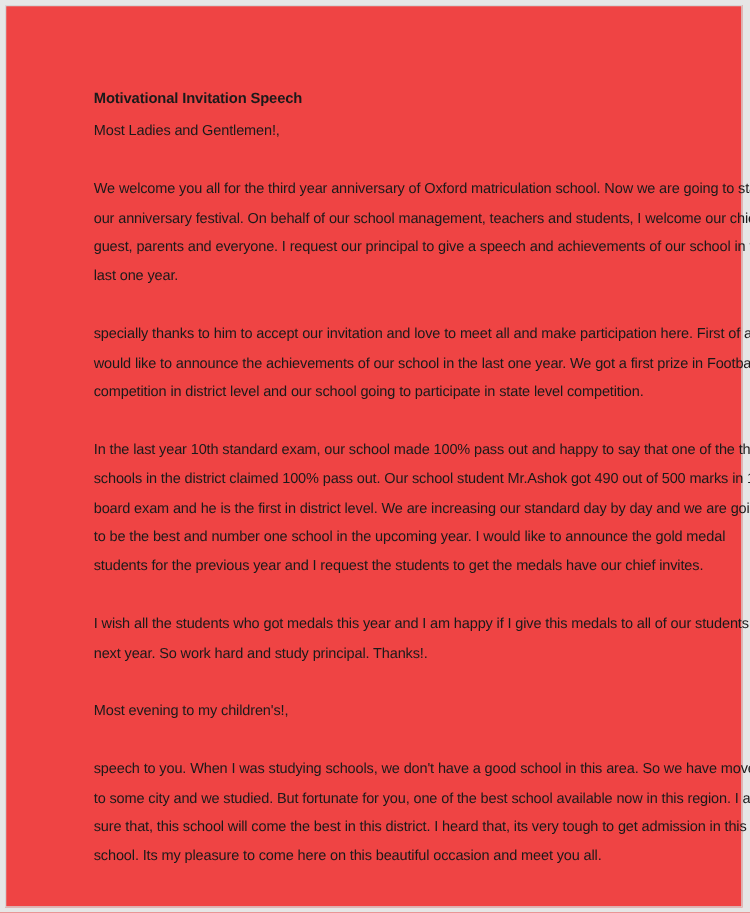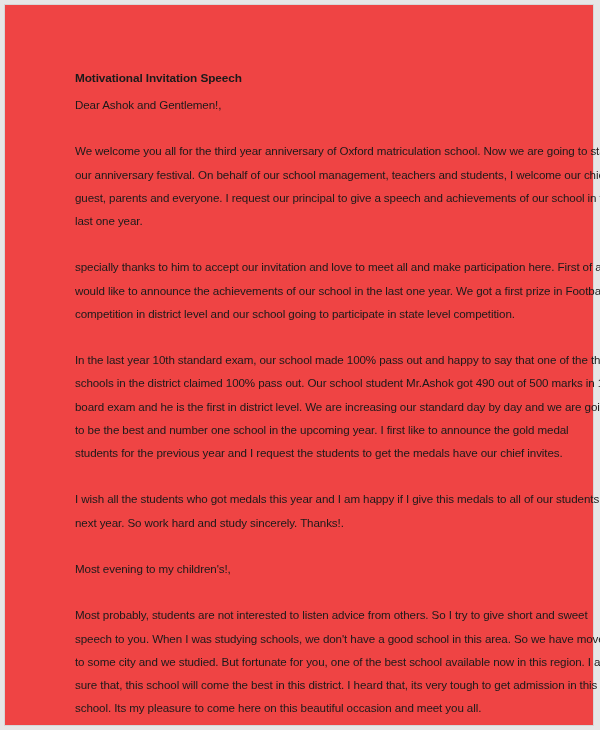--- a/index.html
+++ b/index.html
@@ -24,49 +24,48 @@
   .greeting { margin: 0 0 23px 0; }
   p { margin: 0 0 23.2px 0; }
   .line { display: block; white-space: nowrap; }
 </style>
 </head>
 <body>
 
 <div class="page">
   <div class="content">
     <div class="title">Motivational Invitation Speech</div>
-    <div class="greeting">Dear Ashok and Gentlemen!,</div>
+    <div class="greeting">Most Ladies and Gentlemen!,</div>
     <div id="paragraphs">
         <p>
           <span class="line">We welcome you all for the third year anniversary of Oxford matriculation school. Now we are going to start</span>
           <span class="line">our anniversary festival. On behalf of our school management, teachers and students, I welcome our chief</span>
           <span class="line">guest, parents and everyone. I request our principal to give a speech and achievements of our school in the</span>
           <span class="line">last one year.</span>
         </p>
         <p>
           <span class="line">specially thanks to him to accept our invitation and love to meet all and make participation here. First of all, I</span>
           <span class="line">would like to announce the achievements of our school in the last one year. We got a first prize in Football</span>
           <span class="line">competition in district level and our school going to participate in state level competition.</span>
         </p>
         <p>
           <span class="line">In the last year 10th standard exam, our school made 100% pass out and happy to say that one of the three</span>
           <span class="line">schools in the district claimed 100% pass out. Our school student Mr.Ashok got 490 out of 500 marks in 10th</span>
           <span class="line">board exam and he is the first in district level. We are increasing our standard day by day and we are going</span>
-          <span class="line">to be the best and number one school in the upcoming year. I first like to announce the gold medal</span>
+          <span class="line">to be the best and number one school in the upcoming year. I would like to announce the gold medal</span>
           <span class="line">students for the previous year and I request the students to get the medals have our chief invites.</span>
         </p>
         <p>
           <span class="line">I wish all the students who got medals this year and I am happy if I give this medals to all of our students in</span>
-          <span class="line">next year. So work hard and study sincerely. Thanks!.</span>
+          <span class="line">next year. So work hard and study principal. Thanks!.</span>
         </p>
         <p>
           <span class="line">Most evening to my children's!,</span>
         </p>
         <p>
-          <span class="line">Most probably, students are not interested to listen advice from others. So I try to give short and sweet</span>
           <span class="line">speech to you. When I was studying schools, we don't have a good school in this area. So we have moved</span>
           <span class="line">to some city and we studied. But fortunate for you, one of the best school available now in this region. I am</span>
           <span class="line">sure that, this school will come the best in this district. I heard that, its very tough to get admission in this</span>
           <span class="line">school. Its my pleasure to come here on this beautiful occasion and meet you all.</span>
         </p>
       </div>
   </div>
 </div>
 
 </body></html>

